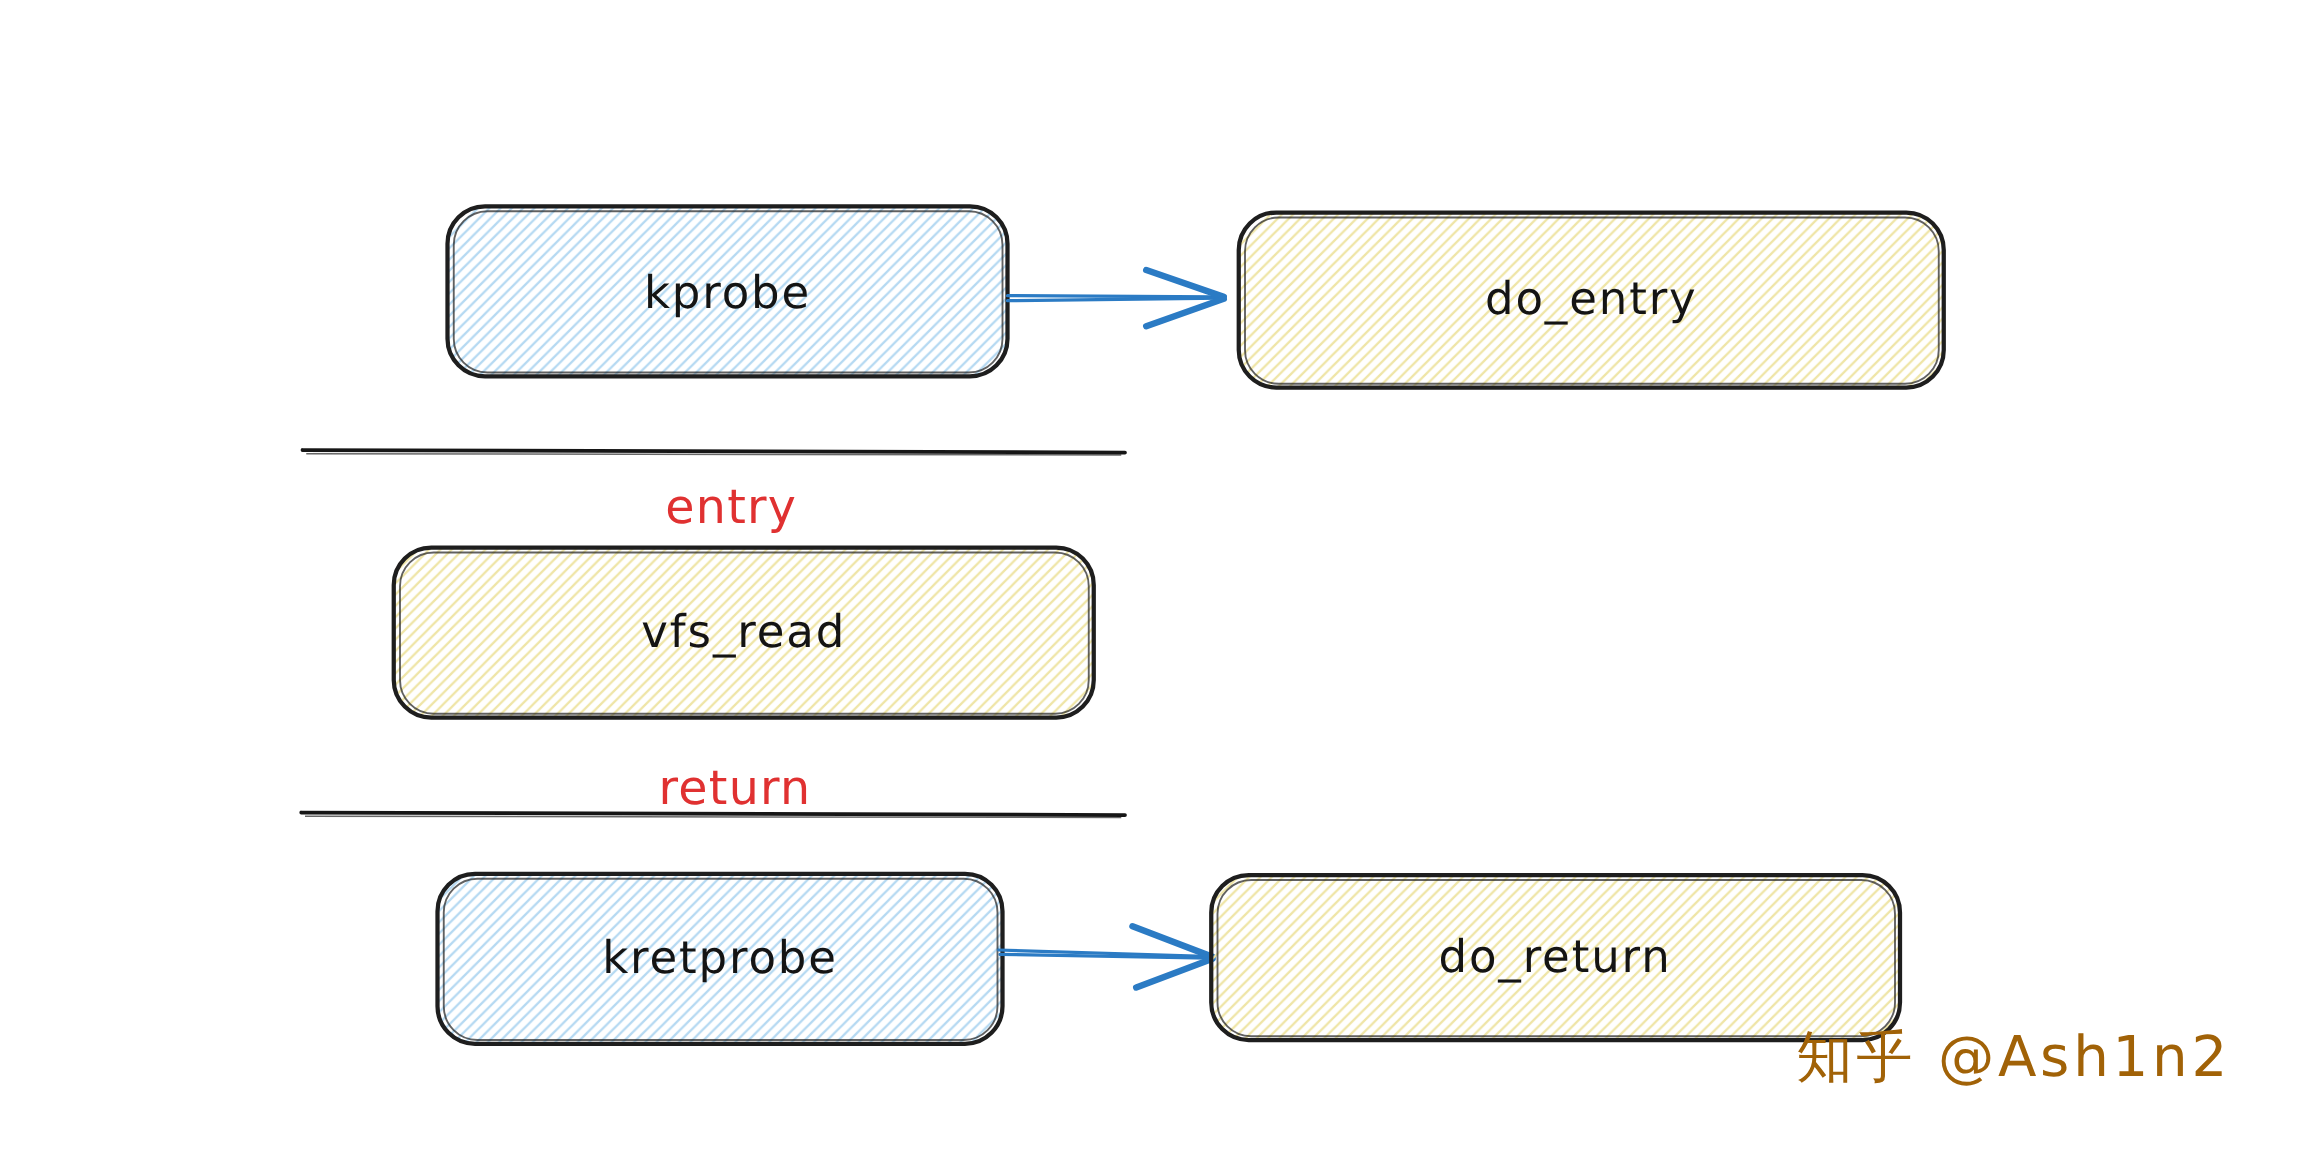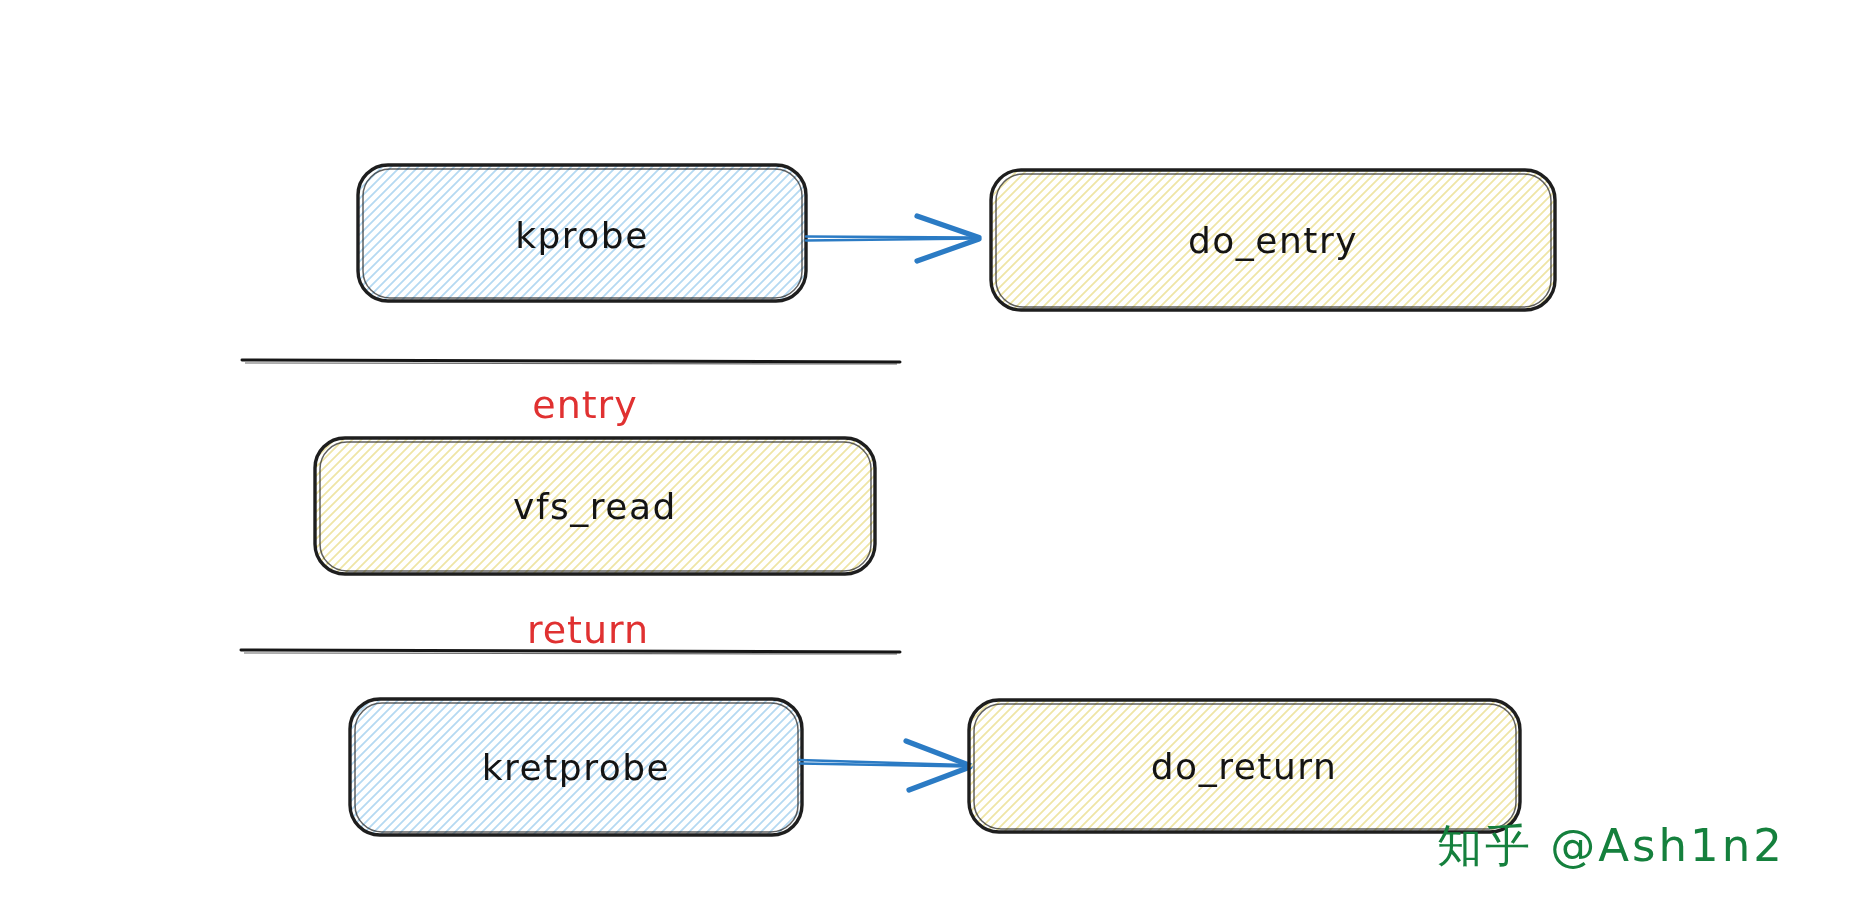--- a/index.html
+++ b/index.html
@@ -67,21 +67,21 @@
     stroke-width: 5.2;
     stroke-linecap: round;
     stroke-linejoin: round;
   }
   .watermark {
     position: absolute;
     left: 1437px;
     top: 816px;
     font-family: "DejaVu Sans", sans-serif;
     font-size: 45px;
-    color: #15803d;
+    color: #a16207;
     letter-spacing: 3px;
     white-space: nowrap;
     user-select: none;
   }
 </style>
 </head>
 <body>
 
 <div class="stage">
   <svg width="1850" height="922" viewBox="0 0 1850 922">

